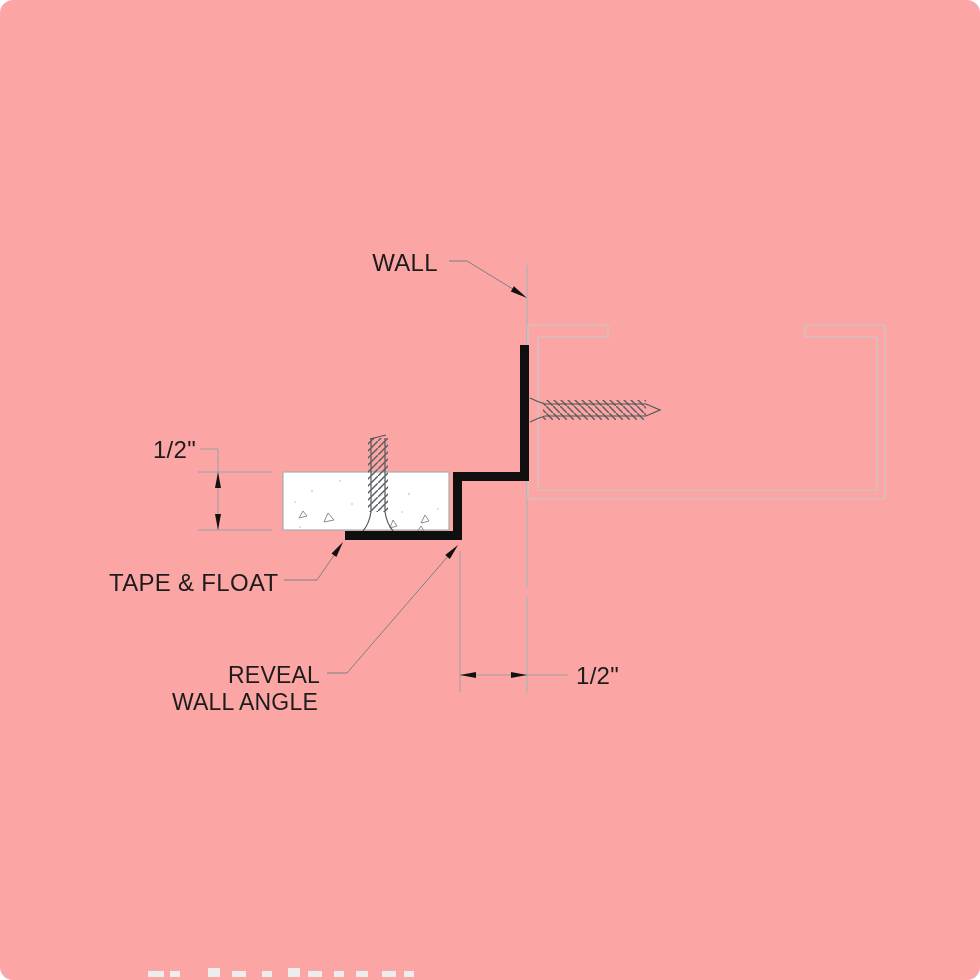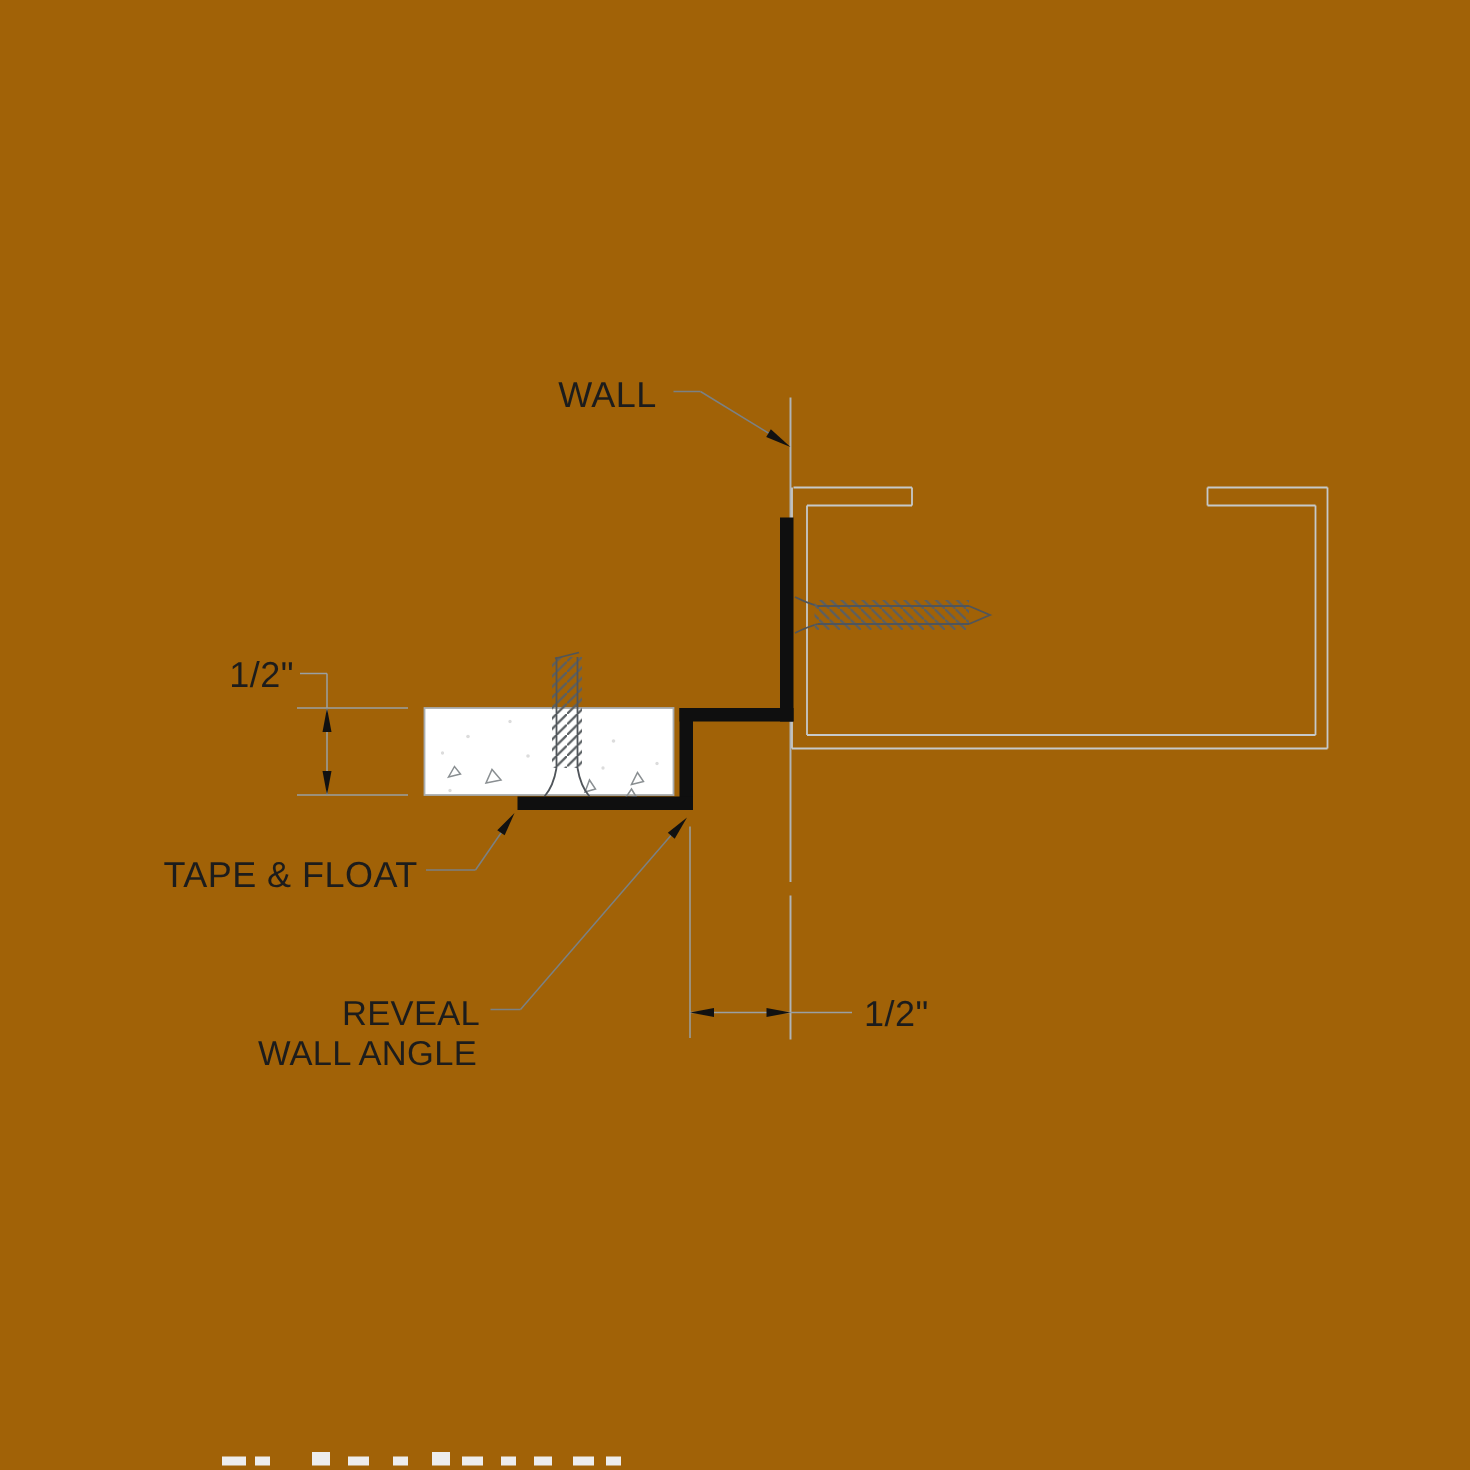--- a/index.html
+++ b/index.html
@@ -1,18 +1,19 @@
 <!DOCTYPE html>
 <html><head>
 <meta charset="utf-8">
 <style>
   html,body{margin:0;padding:0;background:#ffffff;}
   .canvas{
-    position:relative;width:980px;height:980px;background:#a16207;overflow:hidden;
+    position:relative;width:980px;height:980px;background:#fca5a5;overflow:hidden;
     font-family:"Liberation Sans", sans-serif;
+    border-radius:13px;
   }
   svg text{
     font-family:"Liberation Sans", sans-serif;
     fill:#1c1c1c;
   }
   .cad-label{font-size:24px;letter-spacing:.3px;}
   .cad-label-red{font-size:23px;letter-spacing:.2px;}
 </style>
 </head>
 <body>

